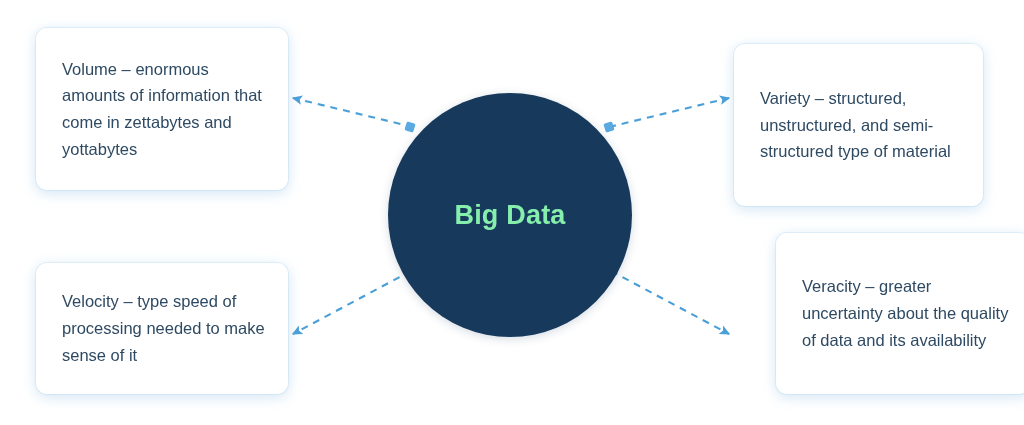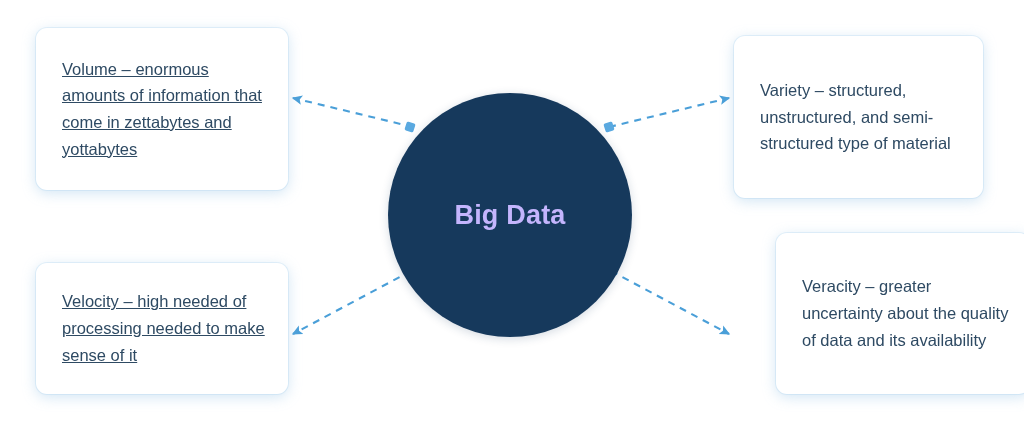--- a/index.html
+++ b/index.html
@@ -41,21 +41,21 @@
     height: 244px;
     border-radius: 50%;
     background: #16395c;
     z-index: 2;
     display: flex;
     align-items: center;
     justify-content: center;
     box-shadow: 0 2px 10px rgba(22, 57, 92, 0.18);
   }
   .center-node-label {
-    color: #c4b5fd;
+    color: #86efac;
     font-size: 27px;
     font-weight: bold;
     letter-spacing: 0.2px;
     line-height: 1;
     text-align: right;
     user-select: none;
   }
 
   
   .card {
@@ -73,26 +73,26 @@
     color: #2e4a63;
     font-size: 16.5px;
     line-height: 1.62;
     padding: 0 22px;
     width: 100%;
     box-sizing: border-box;
   }
 
   
   #card-volume   { left: 36px;  top: 28px;  width: 252px; height: 162px; }
-  #card-variety  { left: 734px; top: 36px;  width: 249px; height: 162px; }
+  #card-variety  { left: 734px; top: 44px;  width: 249px; height: 162px; }
   #card-velocity { left: 36px;  top: 263px; width: 252px; height: 131px; }
   #card-veracity { left: 776px; top: 233px; width: 254px; height: 161px; }
 
   #card-volume   .card-text,
-  #card-velocity .card-text { padding-left: 26px; padding-right: 14px; text-decoration: underline; }
+  #card-velocity .card-text { padding-left: 26px; padding-right: 14px; }
   #card-variety  .card-text,
   #card-veracity .card-text { padding-left: 26px; padding-right: 14px; }
 </style>
 </head>
 <body>
 
 <div id="diagram-root">
 
   <svg id="connector-layer" viewBox="0 0 1024 425" width="1024" height="425" xmlns="http://www.w3.org/2000/svg">
     <defs>
@@ -128,20 +128,20 @@
 
   <div class="card" id="card-volume">
     <div class="card-text">Volume – enormous amounts of information that come in zettabytes and yottabytes</div>
   </div>
 
   <div class="card" id="card-variety">
     <div class="card-text">Variety – structured, unstructured, and semi-structured type of material</div>
   </div>
 
   <div class="card" id="card-velocity">
-    <div class="card-text">Velocity – high needed of processing needed to make sense of it</div>
+    <div class="card-text">Velocity – type speed of processing needed to make sense of it</div>
   </div>
 
   <div class="card" id="card-veracity">
     <div class="card-text">Veracity – greater uncertainty about the quality of data and its availability</div>
   </div>
 
 </div>
 
 </body></html>

